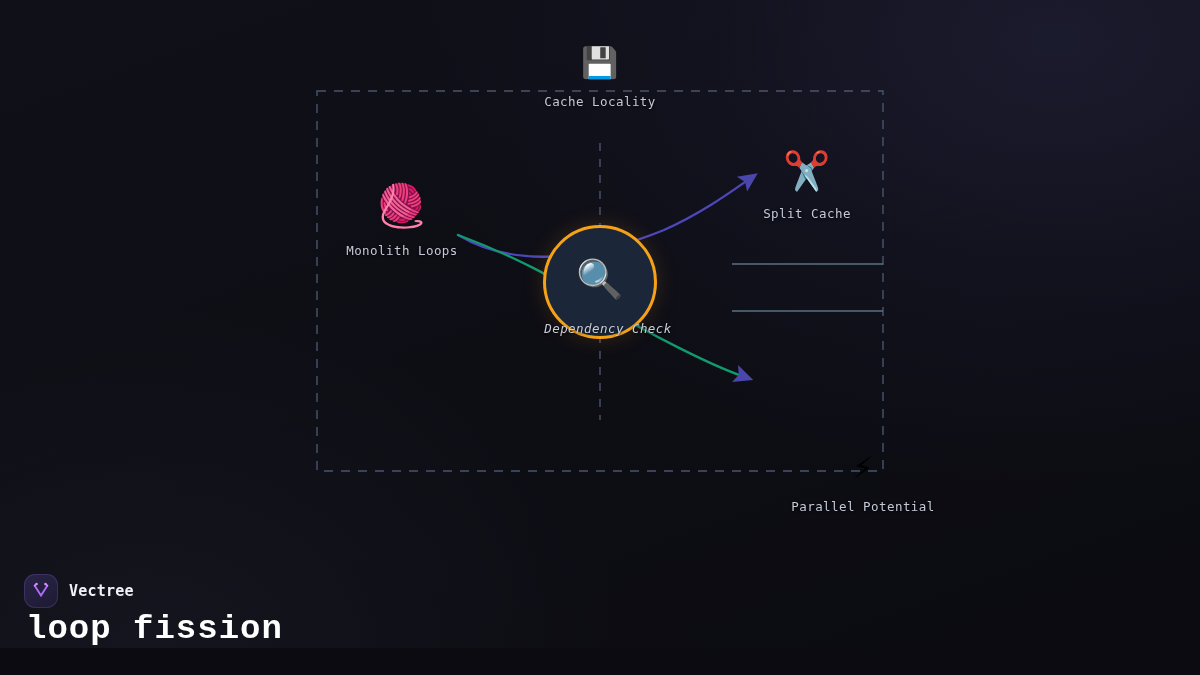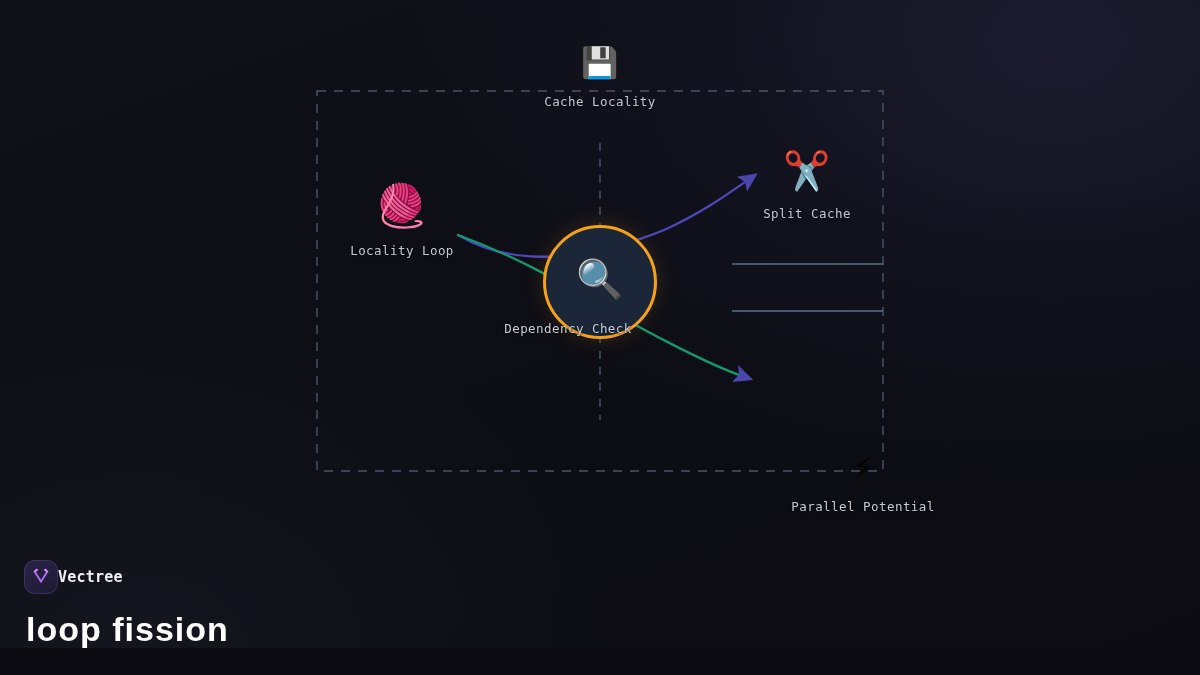--- a/index.html
+++ b/index.html
@@ -76,30 +76,31 @@
     box-shadow: 0 0 22px rgba(245,162,24,0.16);
   }
   #node-focus .focus-emoji {
     font-family: "DejaVu Sans", sans-serif;
     font-size: 38px;
     line-height: 1;
     margin-top: -6px;
   }
   #focus-label {
     position: absolute;
-    left: 568px;
+    left: 608px;
     top: 321px;
     transform: translateX(-50%);
     font-family: "DejaVu Sans Mono", "Liberation Mono", monospace;
     font-size: 12.5px;
     letter-spacing: 0.45px;
     color: #c8cedb;
     white-space: nowrap;
     text-shadow: 0 1px 3px rgba(0,0,0,0.9);
     z-index: 6;
+    font-style: italic;
   }
 
   
   #footer {
     position: absolute;
     left: 0;
     bottom: 0;
     width: 1200px;
     height: 115px;
   }
@@ -107,24 +108,24 @@
     position: absolute;
     left: 0;
     bottom: 0;
     width: 1200px;
     height: 27px;
     background: #0b0b11;
   }
   #brand-row {
     position: absolute;
     left: 24px;
-    top: 0;
-    display: flex;
-    align-items: center;
-    gap: 0;
+    top: 14px;
+    display: flex;
+    align-items: center;
+    gap: 11px;
   }
   #brand-logo {
     width: 34px;
     height: 34px;
     border-radius: 11px;
     background: linear-gradient(150deg, #292447 0%, #1d1a33 100%);
     display: flex;
     align-items: center;
     justify-content: center;
     box-shadow: inset 0 0 0 1px rgba(150,110,220,0.22);
@@ -133,21 +134,21 @@
     font-family: "DejaVu Sans Mono", "Liberation Mono", monospace;
     font-size: 15px;
     font-weight: bold;
     color: #f0f2f7;
     letter-spacing: 0.2px;
   }
   #page-title {
     position: absolute;
     left: 26px;
     top: 50px;
-    font-family: Liberation Sans, sans-serif;
+    font-family: Liberation Mono, monospace;
     font-size: 34px;
     font-weight: bold;
     color: #ffffff;
     letter-spacing: 1px;
   }
   #footer-url {
     position: absolute;
     right: 26px;
     top: 62px;
     font-family: "DejaVu Sans Mono", "Liberation Mono", monospace;
@@ -185,21 +186,21 @@
   </div>
   <div id="focus-label">Dependency Check</div>
 
   <div class="node" style="left:600px; top:78px;">
     <span class="node-emoji" style="font-size:30px;">💾</span>
     <span class="node-label">Cache Locality</span>
   </div>
 
   <div class="node" style="left:402px; top:221px;">
     <span class="node-emoji" style="font-size:42px;">🧶</span>
-    <span class="node-label">Locality Loop</span>
+    <span class="node-label">Monolith Loops</span>
   </div>
 
   <div class="node" style="left:807px; top:186px;">
     <span class="node-emoji" style="font-size:38px;">✂️</span>
     <span class="node-label">Split Cache</span>
   </div>
 
   <div class="node" style="left:863px; top:483px;">
     <span class="node-emoji" style="font-size:30px;">⚡</span>
     <span class="node-label">Parallel Potential</span>

